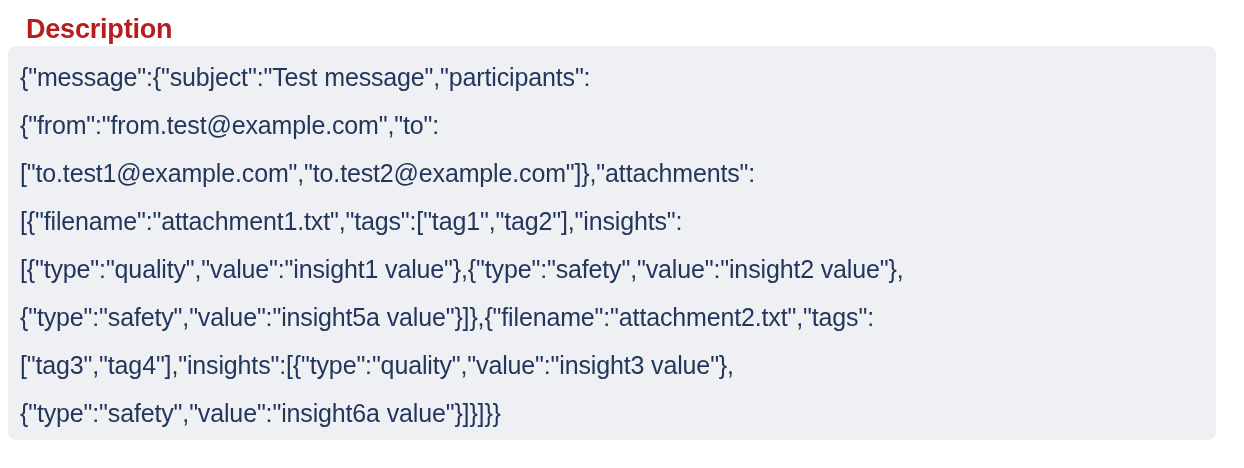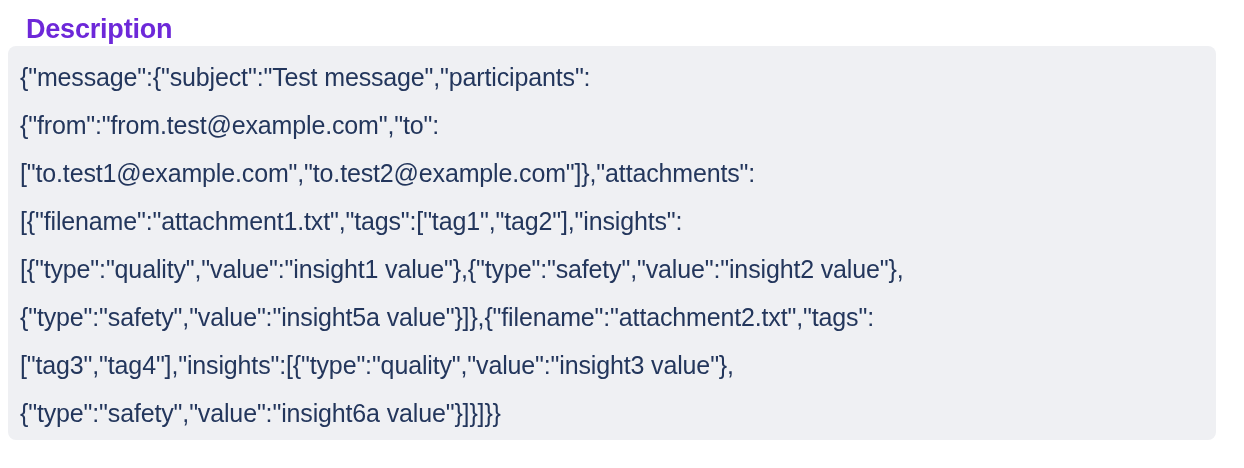--- a/index.html
+++ b/index.html
@@ -21,21 +21,21 @@
     top: 0;
     width: 1244px;
   }
 
   .section-heading {
     position: absolute;
     left: 26px;
     top: 13px;
     font-size: 27px;
     font-weight: bold;
-    color: #6d28d9;
+    color: #b91c1c;
     letter-spacing: -0.2px;
     line-height: 32px;
     white-space: nowrap;
   }
 
   .description-panel {
     position: absolute;
     left: 8px;
     top: 46px;
     width: 1208px;

